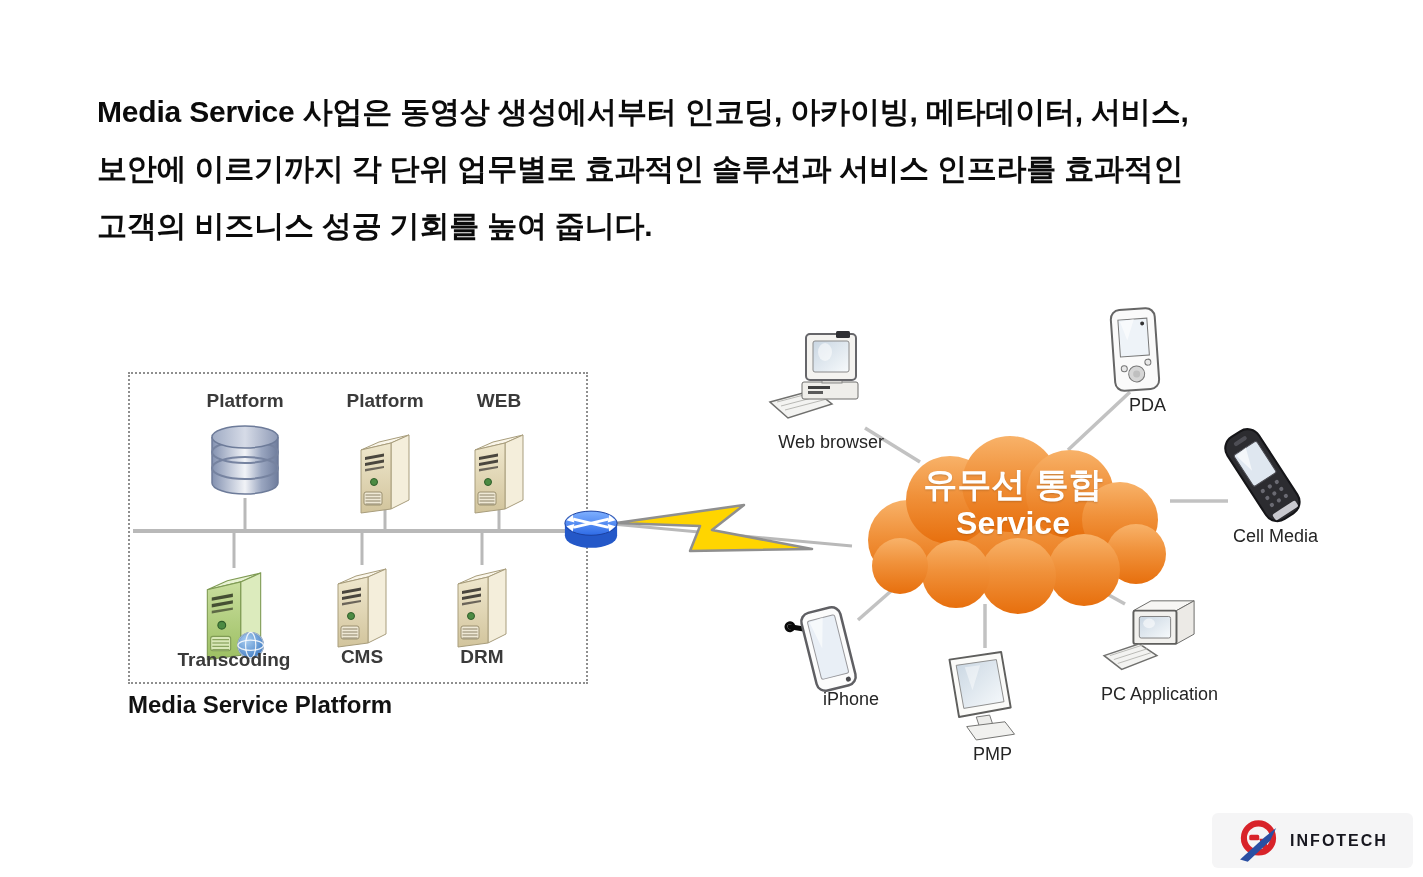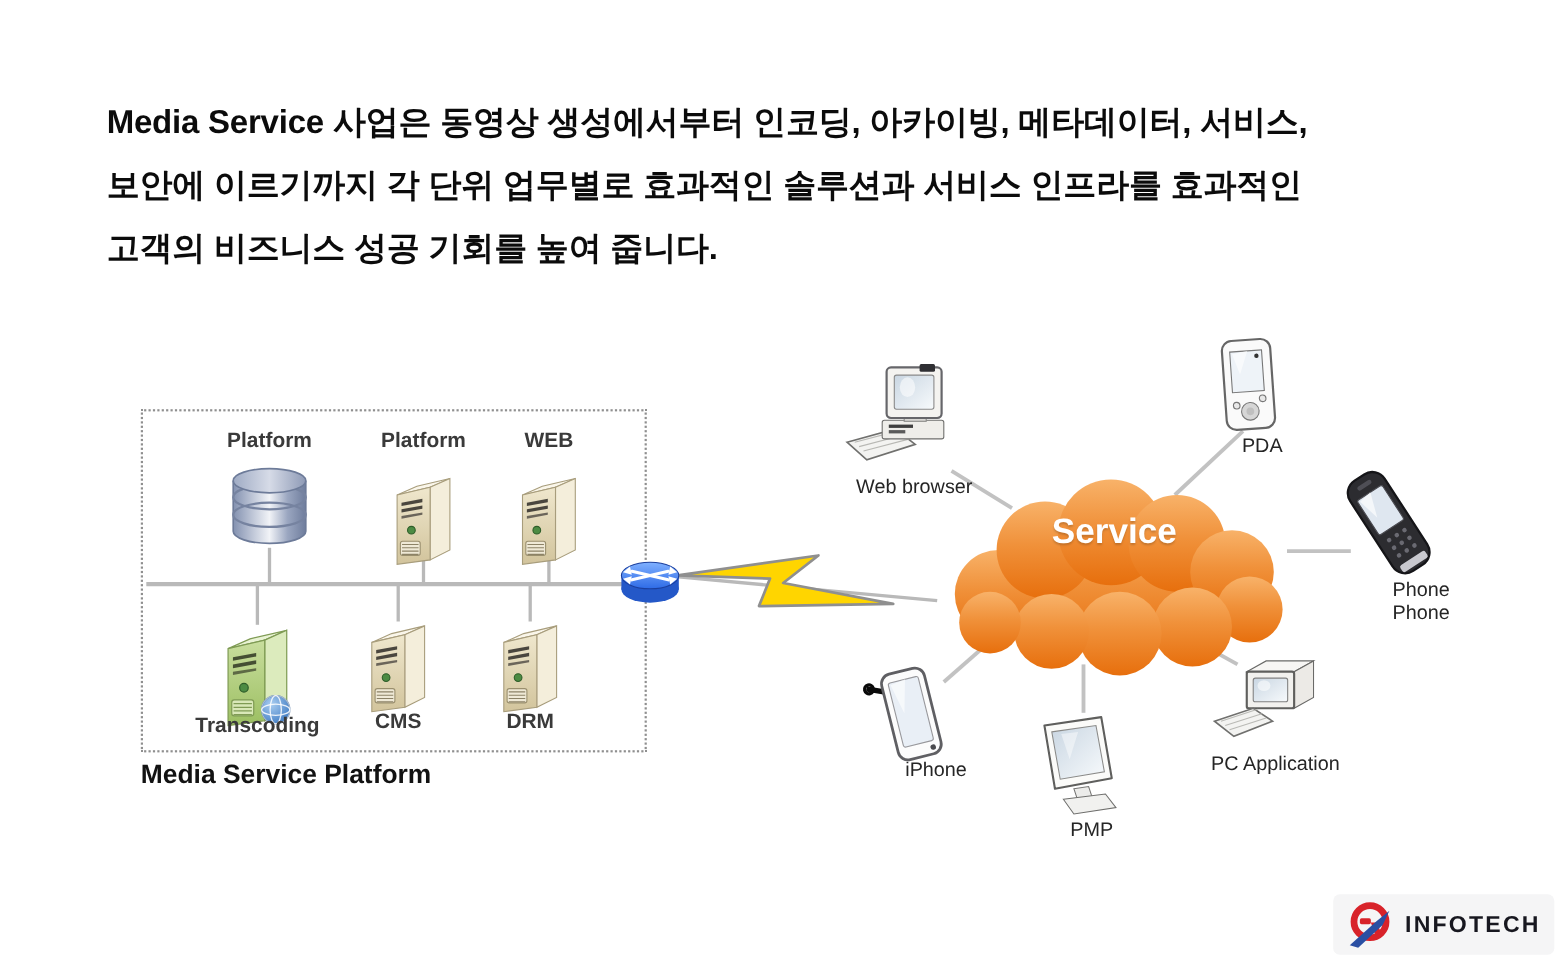--- a/index.html
+++ b/index.html
@@ -22,21 +22,21 @@
   #caption{left:128px;top:691px;width:460px;font-size:24px;font-weight:700;color:#121212;}
   
   #cloud{left:852px;top:428px;width:322px;height:196px;}
   #cloudtext{position:absolute;left:0;top:36px;width:100%;text-align:center;color:#fff;
              text-shadow:0 1px 2px rgba(0,0,0,.18);}
   #cloudtext .l1{font-size:34px;font-weight:700;line-height:40px;}
   #cloudtext .l2{font-size:32px;font-weight:700;line-height:38px;}
   
   #logo{left:1212px;top:813px;width:201px;height:55px;background:#f5f5f6;border-radius:6px;
         display:flex;align-items:center;justify-content:center;gap:7px;}
-  #logo .brand{font-size:21px;font-weight:800;letter-spacing:2px;color:#17171f;}
+  #logo .brand{font-size:16px;font-weight:800;letter-spacing:2px;color:#17171f;}
   svg{display:block;}
   .icon{pointer-events:none;}
   #connectors{left:0;top:0;pointer-events:none;}
   .z1{z-index:1}.z2{z-index:2}.z3{z-index:3}
 </style>
 </head>
 <body>
 
 <div id="stage">
 
@@ -247,20 +247,21 @@
           <circle cx="218" cy="66" r="44"></circle>
         <circle cx="268" cy="92" r="38"></circle>
           <circle cx="284" cy="126" r="30"></circle>
         <circle cx="232" cy="142" r="36"></circle>
           <circle cx="166" cy="148" r="38"></circle>
         <circle cx="104" cy="146" r="34"></circle>
           <circle cx="48" cy="138" r="28"></circle>
       </g>
     </svg>
     <div id="cloudtext">
+      <div class="l1">유무선 통합</div>
       <div class="l2">Service</div>
     </div>
   </div>
 
   <svg class="abs icon z2" style="left:768px;top:330px" width="108" height="102" viewBox="0 0 108 102">
     <polygon points="2,72 46,60 64,74 20,88" fill="#f3f3f1" stroke="#70706e" stroke-width="1.5"></polygon>
     <g stroke="#b8b8b4" stroke-width="1" fill="none">
       <path d="M9,72 L51,61"></path>
         <path d="M13,76 L55,65"></path>
         <path d="M17,80 L59,69"></path>
@@ -331,21 +332,21 @@
     <polygon points="6,64 42,52 60,64 24,78" fill="#f3f3f1" stroke="#70706e" stroke-width="1.5"></polygon>
     <g stroke="#b9b9b5" stroke-width="1" fill="none">
       <path d="M12,64 L46,53"></path>
         <path d="M16,68 L50,57"></path>
         <path d="M20,72 L54,61"></path>
     </g>
   </svg>
 
   <div class="abs dlabel z3" style="left:760px;top:432px;width:124px">Web browser</div>
   <div class="abs dlabel z3" style="left:1104px;top:395px;width:62px">PDA</div>
-  <div class="abs dlabel z3" style="left:1224px;top:526px;width:94px">Phone Phone</div>
+  <div class="abs dlabel z3" style="left:1224px;top:526px;width:94px">Cell Media</div>
   <div class="abs dlabel z3" style="left:779px;top:689px;width:100px">iPhone</div>
   <div class="abs dlabel z3" style="left:952px;top:744px;width:60px">PMP</div>
   <div class="abs dlabel z3" style="left:1088px;top:684px;width:130px">PC Application</div>
 
   <div id="logo" class="abs z3">
     <svg width="46" height="46" viewBox="0 0 60 60">
       <circle cx="28" cy="26" r="19" fill="none" stroke="#d8232a" stroke-width="8"></circle>
       <rect x="16" y="22" width="13" height="7" rx="2" fill="#d8232a"></rect>
       <polygon points="29,27 36,27 42,41 34,41" fill="#d8232a"></polygon>
       <polygon points="4,54 36,25 51,13 43,30 14,57" fill="#2a4fa3"></polygon>

